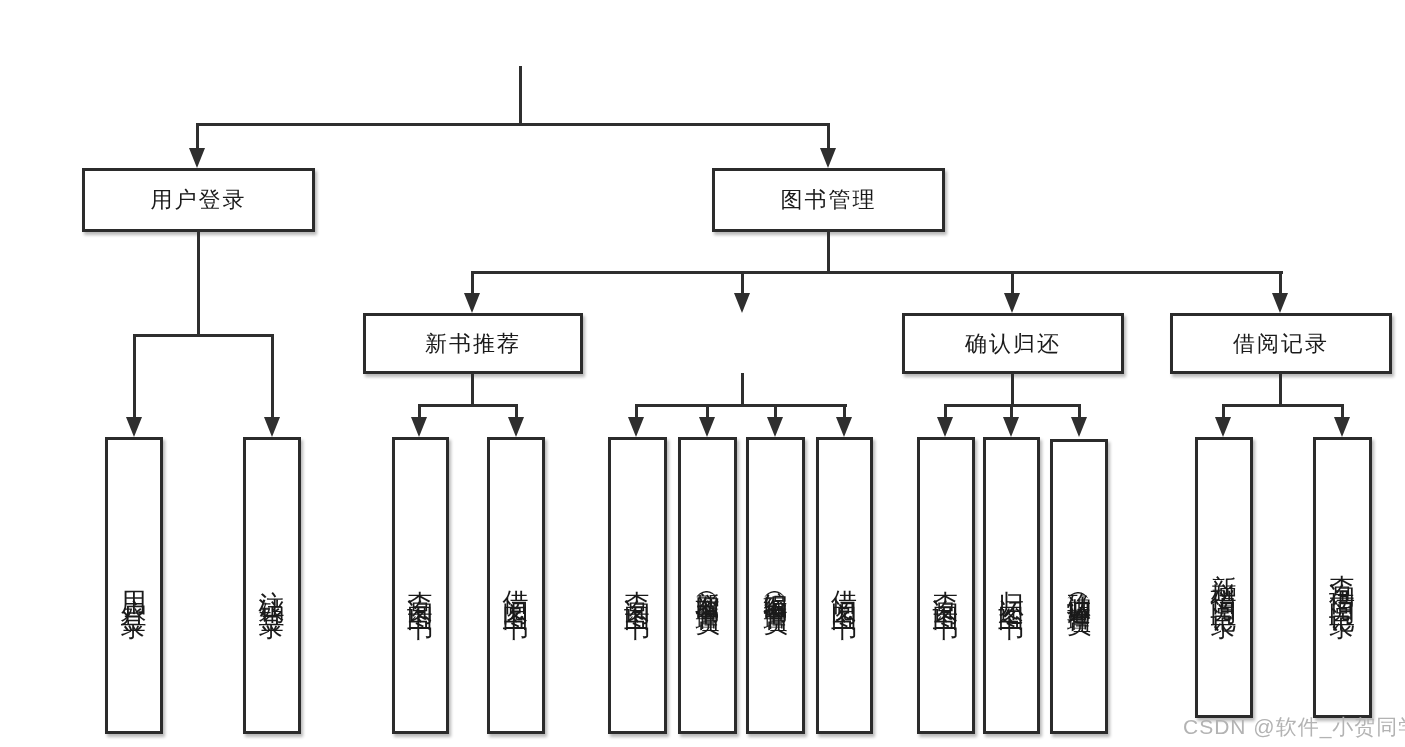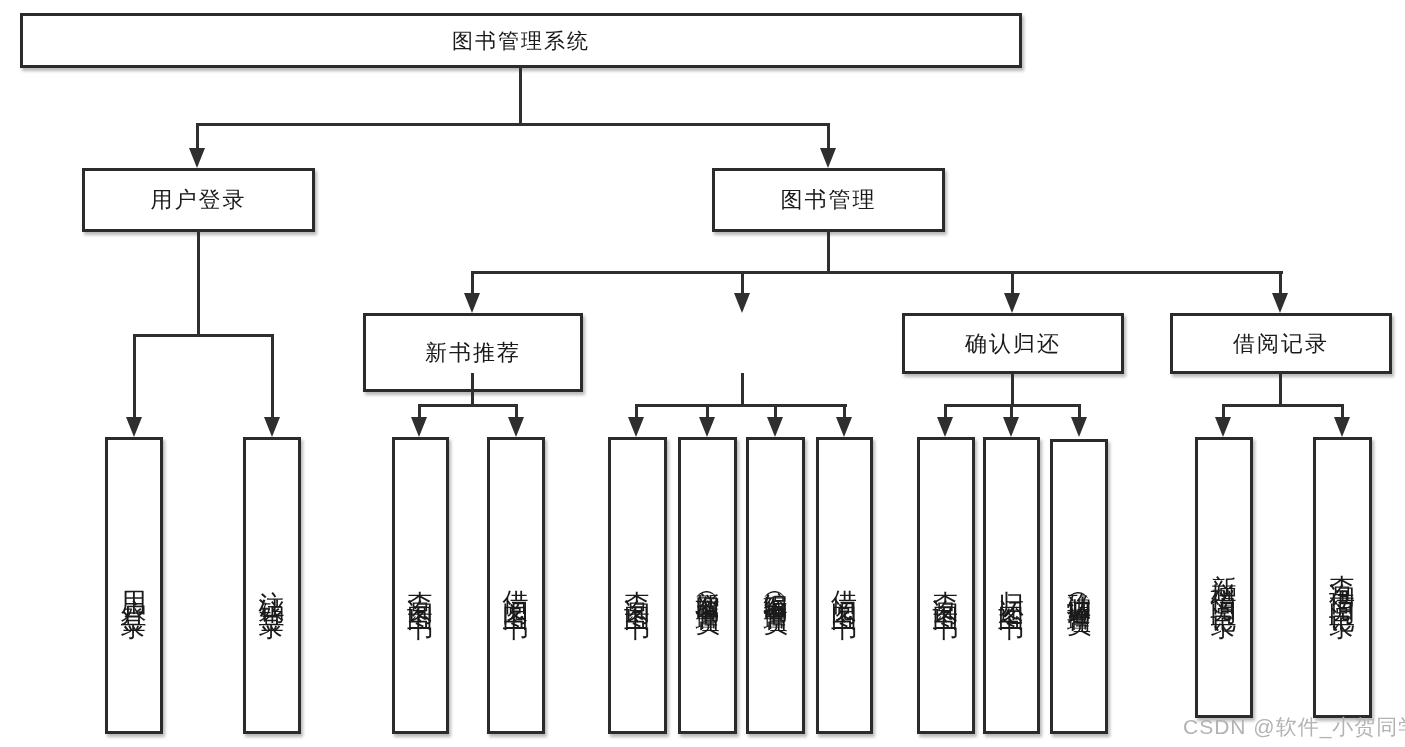--- a/index.html
+++ b/index.html
@@ -59,23 +59,20 @@
     color:#b3b3b3;
     letter-spacing:1px;
     white-space:nowrap;
   }
 </style>
 </head>
 <body>
 
 <div id="stage">
 
-  <div class="box" style="left:20px;top:13px;width:1002px;height:55px">
-    <span class="hlabel root-label">图书管理系统</span>
-  </div>
 
   <div class="vl" style="left:519px;top:66px;height:58px"></div>
   <div class="hl" style="left:196px;top:123px;width:634px"></div>
   <div class="vl" style="left:196px;top:123px;height:27px"></div>
   <div class="arrow" style="left:189px;top:148px"></div>
   <div class="vl" style="left:827px;top:123px;height:27px"></div>
   <div class="arrow" style="left:820px;top:148px"></div>
 
   <div class="box" style="left:82px;top:168px;width:233px;height:64px">
     <span class="hlabel">用户登录</span>
@@ -95,21 +92,21 @@
   <div class="hl" style="left:471px;top:271px;width:812px"></div>
   <div class="vl" style="left:471px;top:271px;height:24px"></div>
   <div class="arrow" style="left:464px;top:293px"></div>
   <div class="vl" style="left:741px;top:271px;height:24px"></div>
   <div class="arrow" style="left:734px;top:293px"></div>
   <div class="vl" style="left:1011px;top:271px;height:24px"></div>
   <div class="arrow" style="left:1004px;top:293px"></div>
   <div class="vl" style="left:1279px;top:271px;height:24px"></div>
   <div class="arrow" style="left:1272px;top:293px"></div>
 
-  <div class="box" style="left:363px;top:313px;width:220px;height:79px">
+  <div class="box" style="left:363px;top:313px;width:220px;height:61px">
     <span class="hlabel">新书推荐</span>
   </div>
   <div class="box" style="left:902px;top:313px;width:222px;height:61px">
     <span class="hlabel">确认归还</span>
   </div>
   <div class="box" style="left:1170px;top:313px;width:222px;height:61px">
     <span class="hlabel">借阅记录</span>
   </div>
 
   <div class="vl" style="left:471px;top:373px;height:34px"></div>

